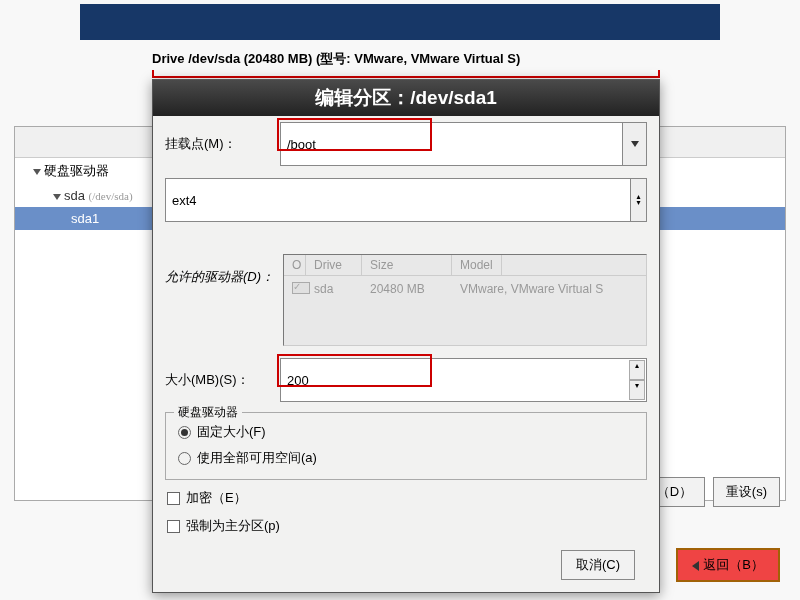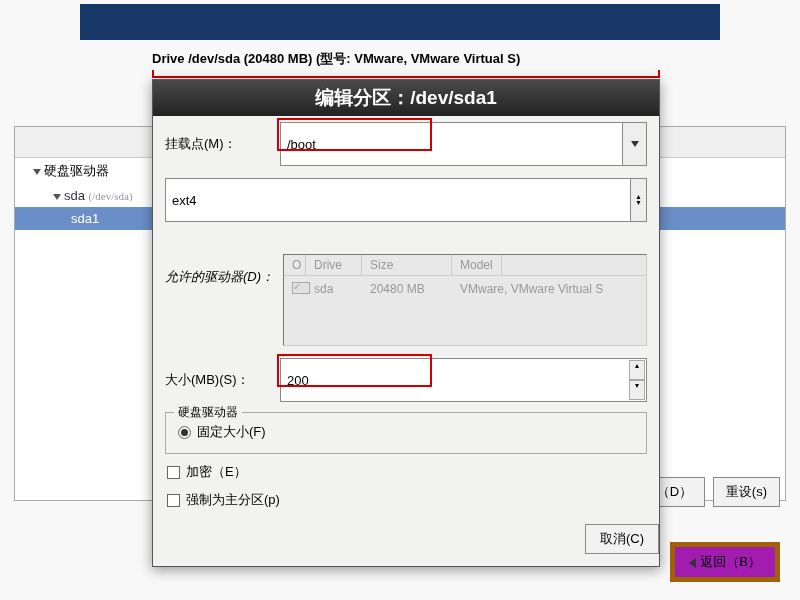--- a/index.html
+++ b/index.html
@@ -18,21 +18,21 @@
 .tree-row.l1 { padding-left: 18px; }
 .tree-row.l2 { padding-left: 38px; color: #333; }
 .tree-row.l3 { padding-left: 56px; background: #6a8fc8; color: #fff; }
 .tri { display: inline-block; width: 0; height: 0; border-left: 4px solid transparent; border-right: 4px solid transparent; border-top: 6px solid #555; vertical-align: middle; margin-right: 3px; }
 .dev-path { color: #999; font-size: 11px; font-family: Liberation Serif, serif; }
 
 .bottom-right-btns { position: absolute; right: 20px; top: 477px; }
 .bottom-right-btns button { background: #f2f2f2; border: 1px solid #888; padding: 5px 12px; margin-left: 4px; font-size: 13px; }
 
 .back-nextrow { position: absolute; right: 20px; bottom: 18px; display: flex; gap: 8px; }
-.back-nextrow button { background: #a21caf; border: 5px solid #a16207; padding: 6px 14px; font-size: 13px; }
+.back-nextrow button { background: #ef4444; border: 2px solid #a16207; padding: 6px 14px; font-size: 13px; }
 .arr-l { display: inline-block; width: 0; height: 0; border-top: 5px solid transparent; border-bottom: 5px solid transparent; border-right: 7px solid #333; vertical-align: middle; margin-right: 4px; }
 
 
 .dialog { position: absolute; top: 79px; left: 152px; width: 508px; background: #f2f2f1; border: 1px solid #555; box-shadow: 0 3px 12px rgba(0,0,0,.4); z-index: 10; }
 .dialog .titlebar { background: linear-gradient(#4a4a4a,#222); color: #fff; padding: 5px 8px; font-weight: bold; text-align: center; font-size: 19px; }
 
 .form-row { display: flex; align-items: center; padding: 6px 12px; }
 .form-row .lbl { width: 115px; }
 .form-row .field { flex: 1; position: relative; }
 .combo, .txt, .spin { width: 100%; height: 44px; border: 1px solid #888; background: #fff; padding: 2px 6px; display: flex; align-items: center; }
@@ -60,21 +60,21 @@
 .fieldset { border: 1px solid #aaa; margin: 4px 12px; padding: 6px 10px 8px 10px; position: relative; }
 .fieldset .legend { position: absolute; top: -9px; left: 8px; background: #f2f2f1; padding: 0 4px; font-size: 12px; }
 .radio-row { display: flex; align-items: center; padding: 4px 2px; gap: 6px; }
 .radio-row .rd { width: 13px; height: 13px; border: 1px solid #666; border-radius: 50%; display: inline-flex; align-items: center; justify-content: center; }
 .radio-row .rd.sel::after { content:""; width:7px; height:7px; background:#333; border-radius:50%; }
 .radio-row .num-disabled { width: 160px; height: 24px; border: 1px solid #bbb; background: #eee; color: #999; padding: 2px 6px; margin-left: 20px; display:flex; align-items:center; }
 
 .cb-row { display: flex; align-items: center; padding: 5px 14px; gap: 6px; }
 .cb { width: 13px; height: 13px; border: 1px solid #666; background: #fff; }
 
-.dlg-btns { display: flex; justify-content: flex-end; padding: 10px 0 12px; gap: 8px; }
+.dlg-btns { display: flex; justify-content: flex-end; padding: 10px 24px 12px; gap: 8px; }
 .dlg-btns button { background: #f2f2f2; border: 1px solid #888; padding: 5px 14px; }
 .chev { display:inline-block; width:0; height:0; border-left:4px solid transparent; border-right:4px solid transparent; border-top:6px solid #333; }
 .spupdn { font-size: 8px; line-height: 6px; }
 </style>
 </head>
 <body>
 
 <div class="top-banner"></div>
 
 <div class="drive-header">Drive /dev/sda (20480 MB) (型号: VMware, VMware Virtual S)</div>
@@ -154,20 +154,24 @@
       <div class="redbox" style="left:-3px; top:-4px; width:155px; height:33px;"></div>
     </div>
   </div>
 
   <div class="fieldset">
     <div class="legend">硬盘驱动器</div>
     <div class="radio-row">
       <span class="rd sel"></span>
       <span>固定大小(F)</span>
     </div>
+    <div class="radio-row">
+      <span class="rd"></span>
+      <span>使用全部可用空间(a)</span>
+    </div>
   </div>
 
   <div class="cb-row">
     <span class="cb"></span>
     <span>加密（E）</span>
   </div>
   <div class="cb-row">
     <span class="cb"></span>
     <span>强制为主分区(p)</span>
   </div>

